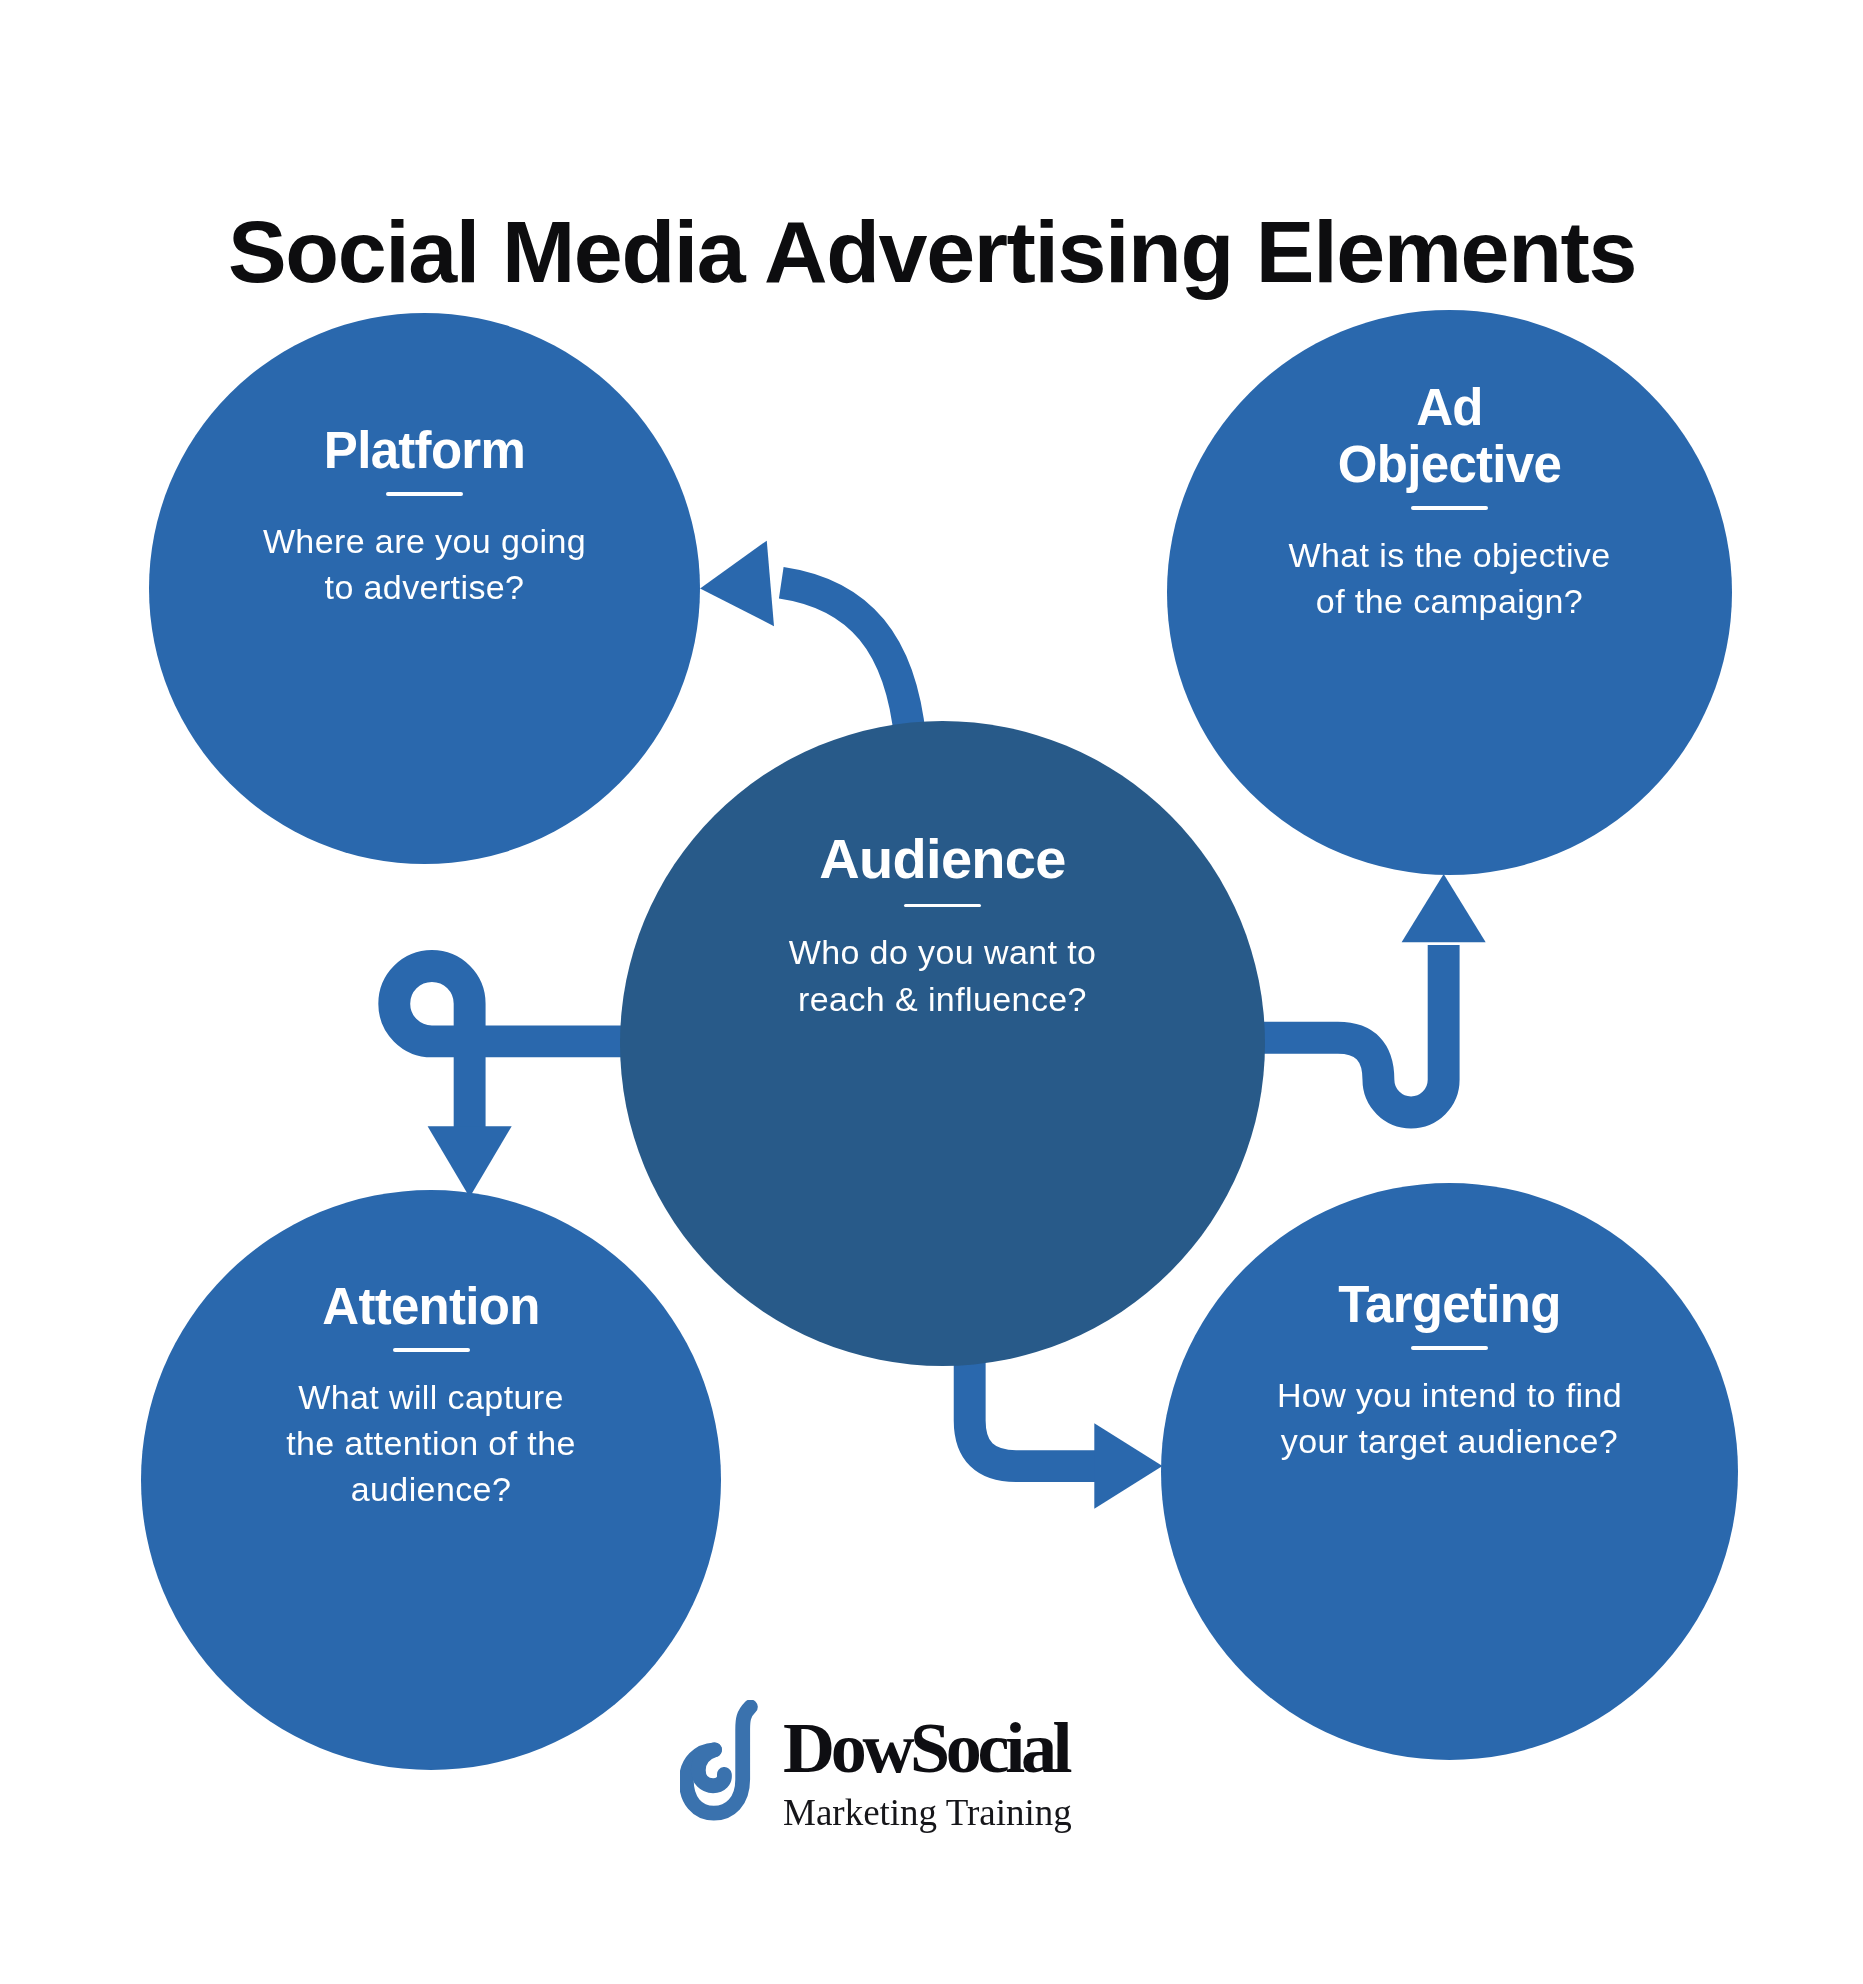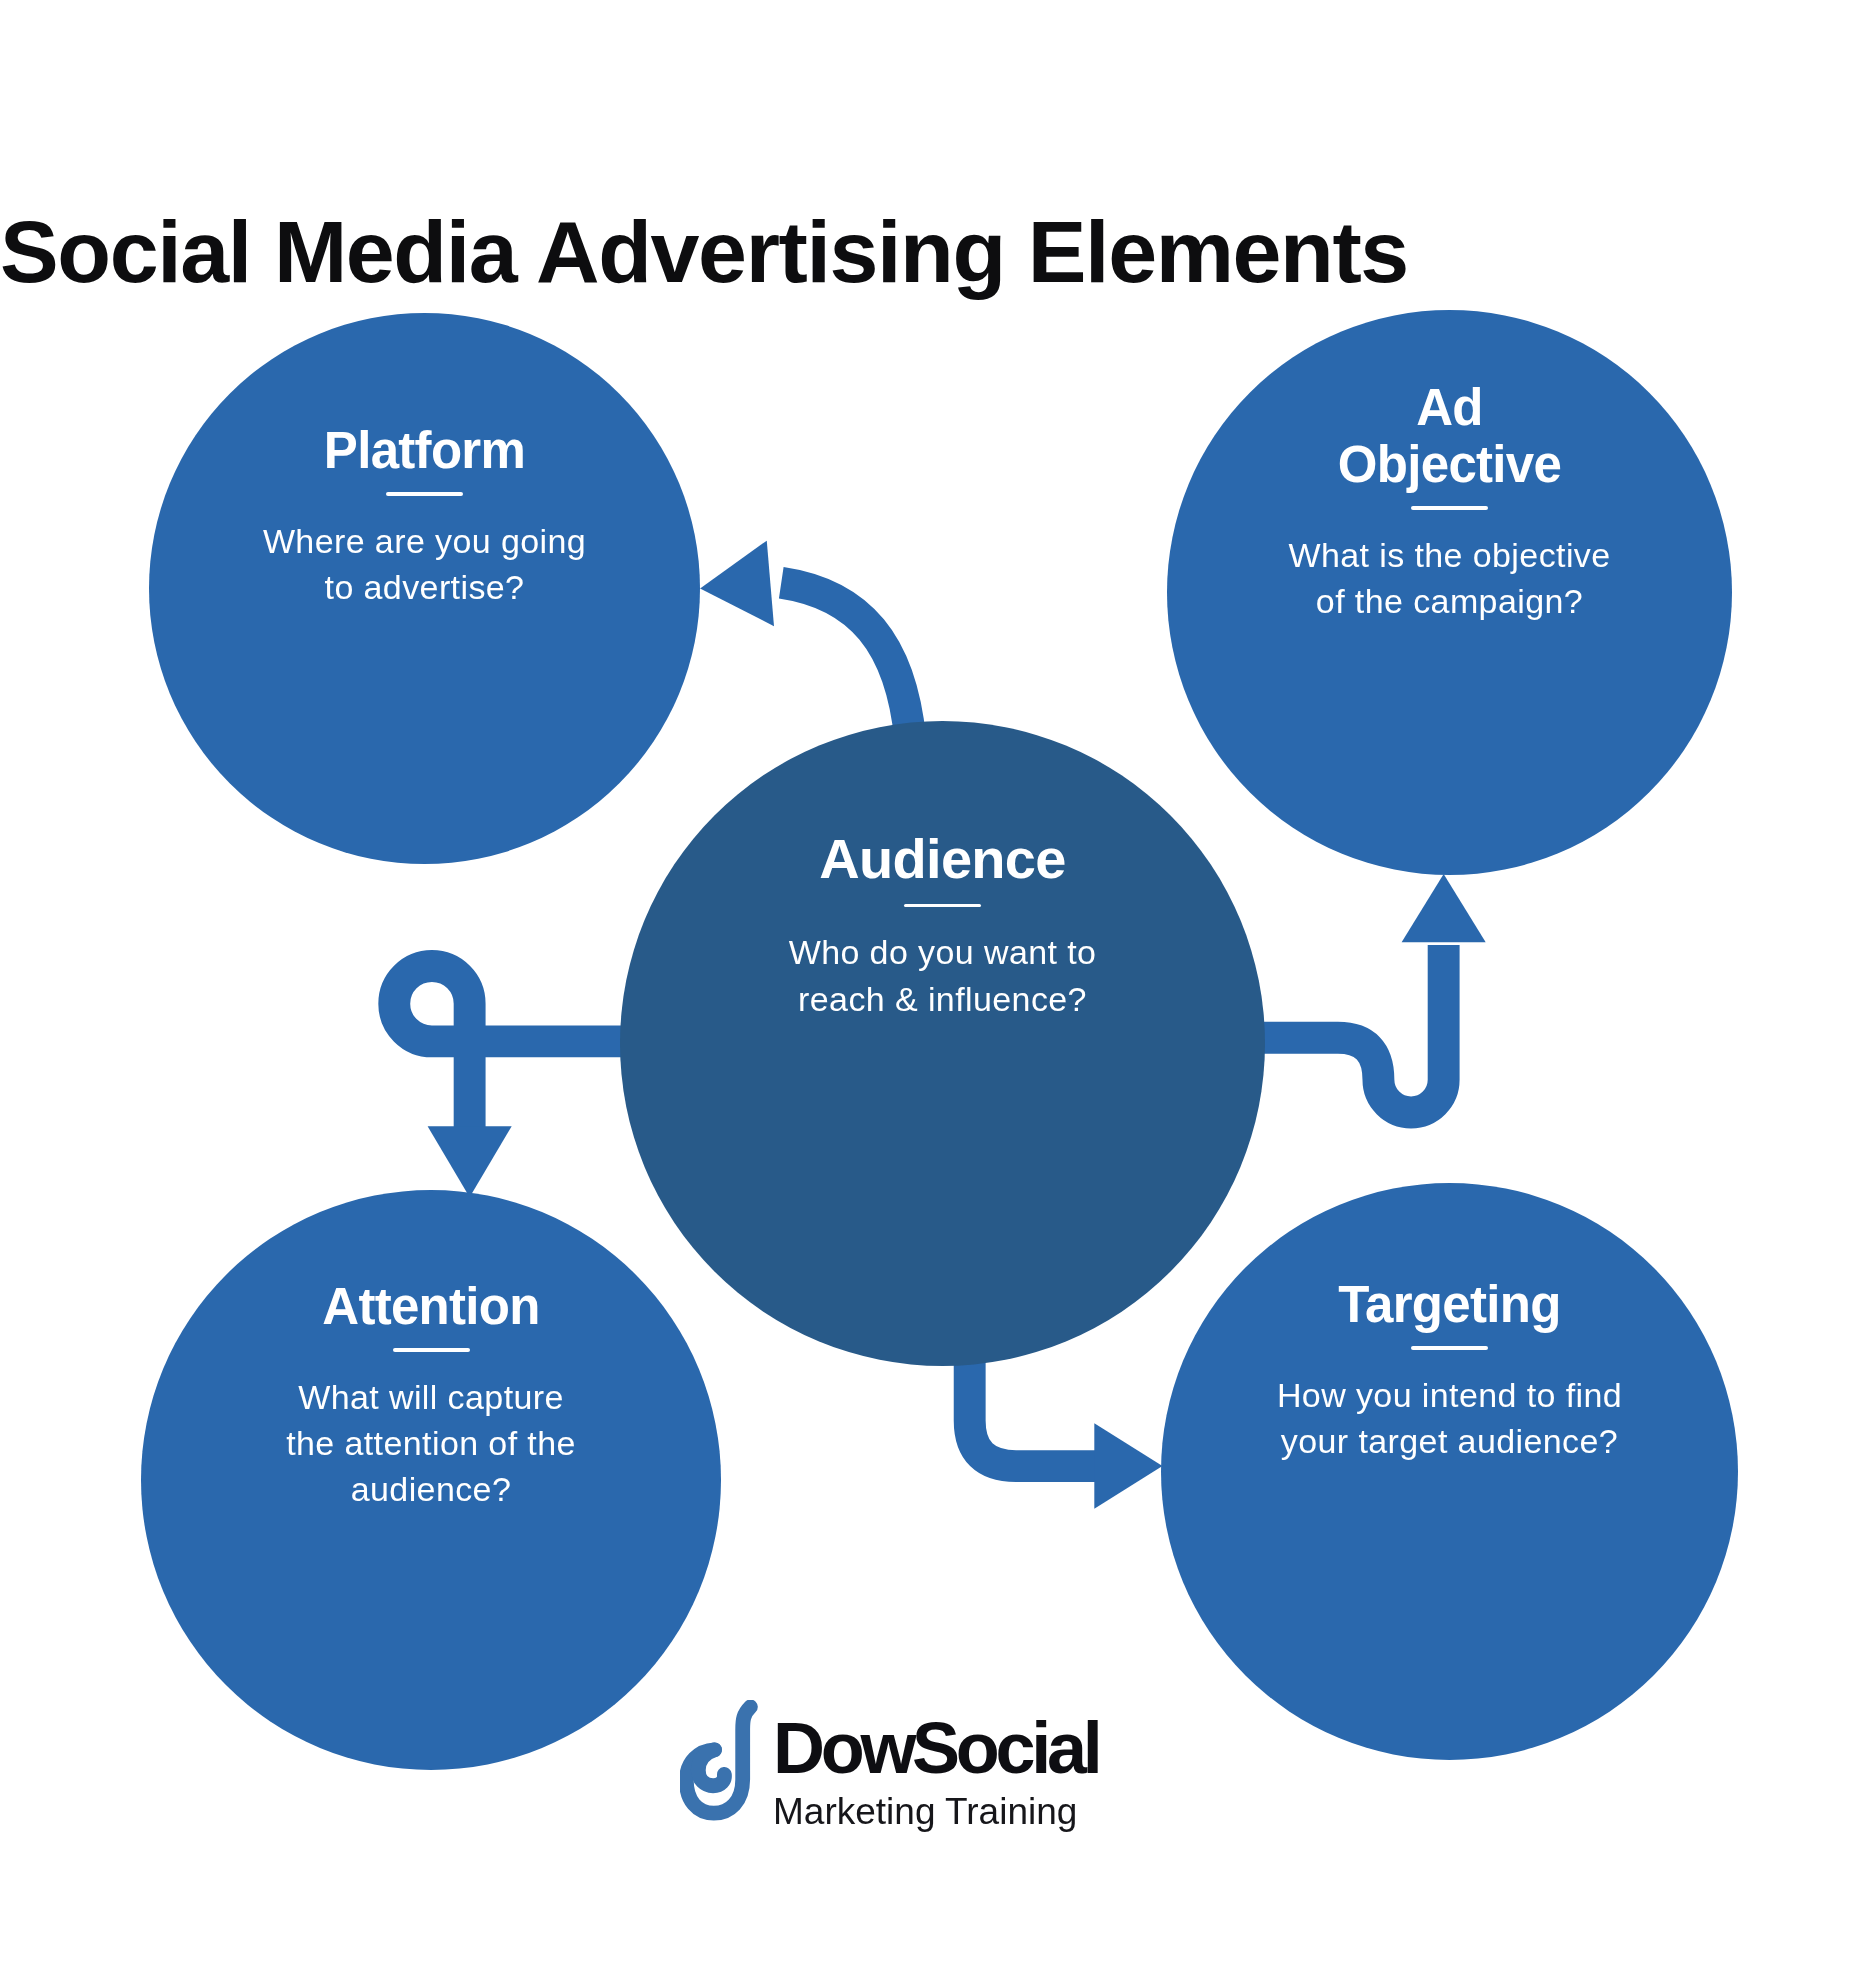--- a/index.html
+++ b/index.html
@@ -7,20 +7,21 @@
     position:relative;
     width:1864px;
     height:1985px;
     background:var(--background,#fff);
     font-family:"Liberation Sans", sans-serif;
     overflow:hidden;
   }
   .page-title{
     position:absolute;
     left:0; right:0; top:149px;
+    text-align:center;
     font-size:88px;
     font-weight:bold;
     letter-spacing:-1.4px;
     color:var(--title-text,#0d0d0f);
     line-height:1;
   }
   .arrows{
     position:absolute; left:0; top:0;
     width:1864px; height:1985px;
     pointer-events:none;
@@ -67,21 +68,21 @@
   .node{z-index:2;}
   .arrows{z-index:1;}
   .logo{
     position:absolute;
     left:680px; top:1700px;
     display:flex;
     align-items:flex-start;
     z-index:4;
   }
   .logo-mark{width:81px; height:125px; display:block;}
-  .logo-text{margin-left:12px; padding-top:11.6px;}
+  .logo-text{margin-left:22px; padding-top:11.6px;font-family:Liberation Serif, serif;}
   .logo-name{
     font-size:72px;
     font-weight:bold;
     letter-spacing:-4.3px;
     line-height:1;
     color:var(--logo-text,#0e0e12);
   }
   .logo-tagline{
     font-size:37px;
     margin-top:7.2px;

